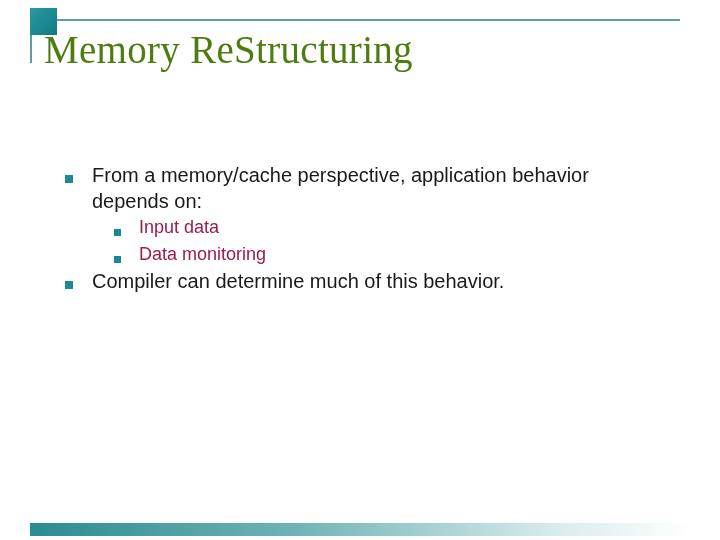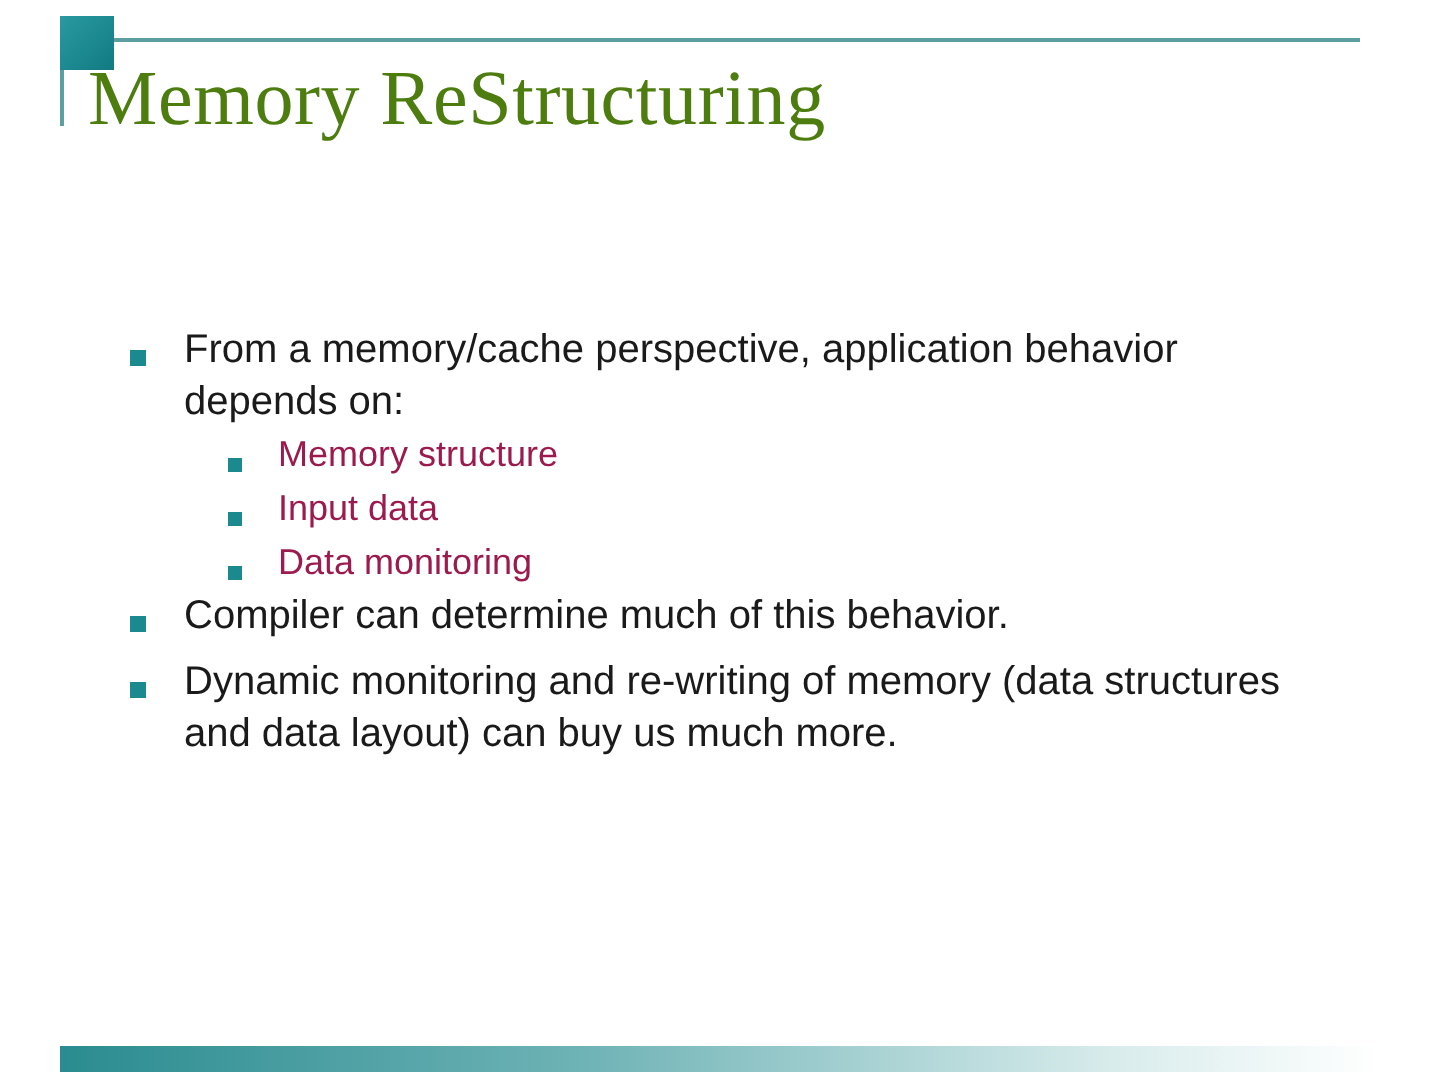--- a/index.html
+++ b/index.html
@@ -44,43 +44,34 @@
   <h1 class="title">Memory ReStructuring</h1>
 
   <div class="content">
 
     <div class="item l1">
       <span class="bullet"></span>
       <span class="txt">From a memory/cache perspective, application behavior
 depends on:</span>
     </div>
 
-    <div class="item l2">
-      <span class="bullet"></span>
-      <span class="txt">Memory structure</span>
-    </div>
 
     <div class="item l2">
       <span class="bullet"></span>
       <span class="txt">Input data</span>
     </div>
 
     <div class="item l2">
       <span class="bullet"></span>
       <span class="txt">Data monitoring</span>
     </div>
 
     <div class="item l1">
       <span class="bullet"></span>
       <span class="txt">Compiler can determine much of this behavior.</span>
     </div>
 
-    <div class="item l1 item-dynamic">
-      <span class="bullet"></span>
-      <span class="txt">Dynamic monitoring and re-writing of memory (data structures
-and data layout) can buy us much more.</span>
-    </div>
 
   </div>
 
   <div class="bottom-bar"></div>
 
 </div>
 
 </body></html>

